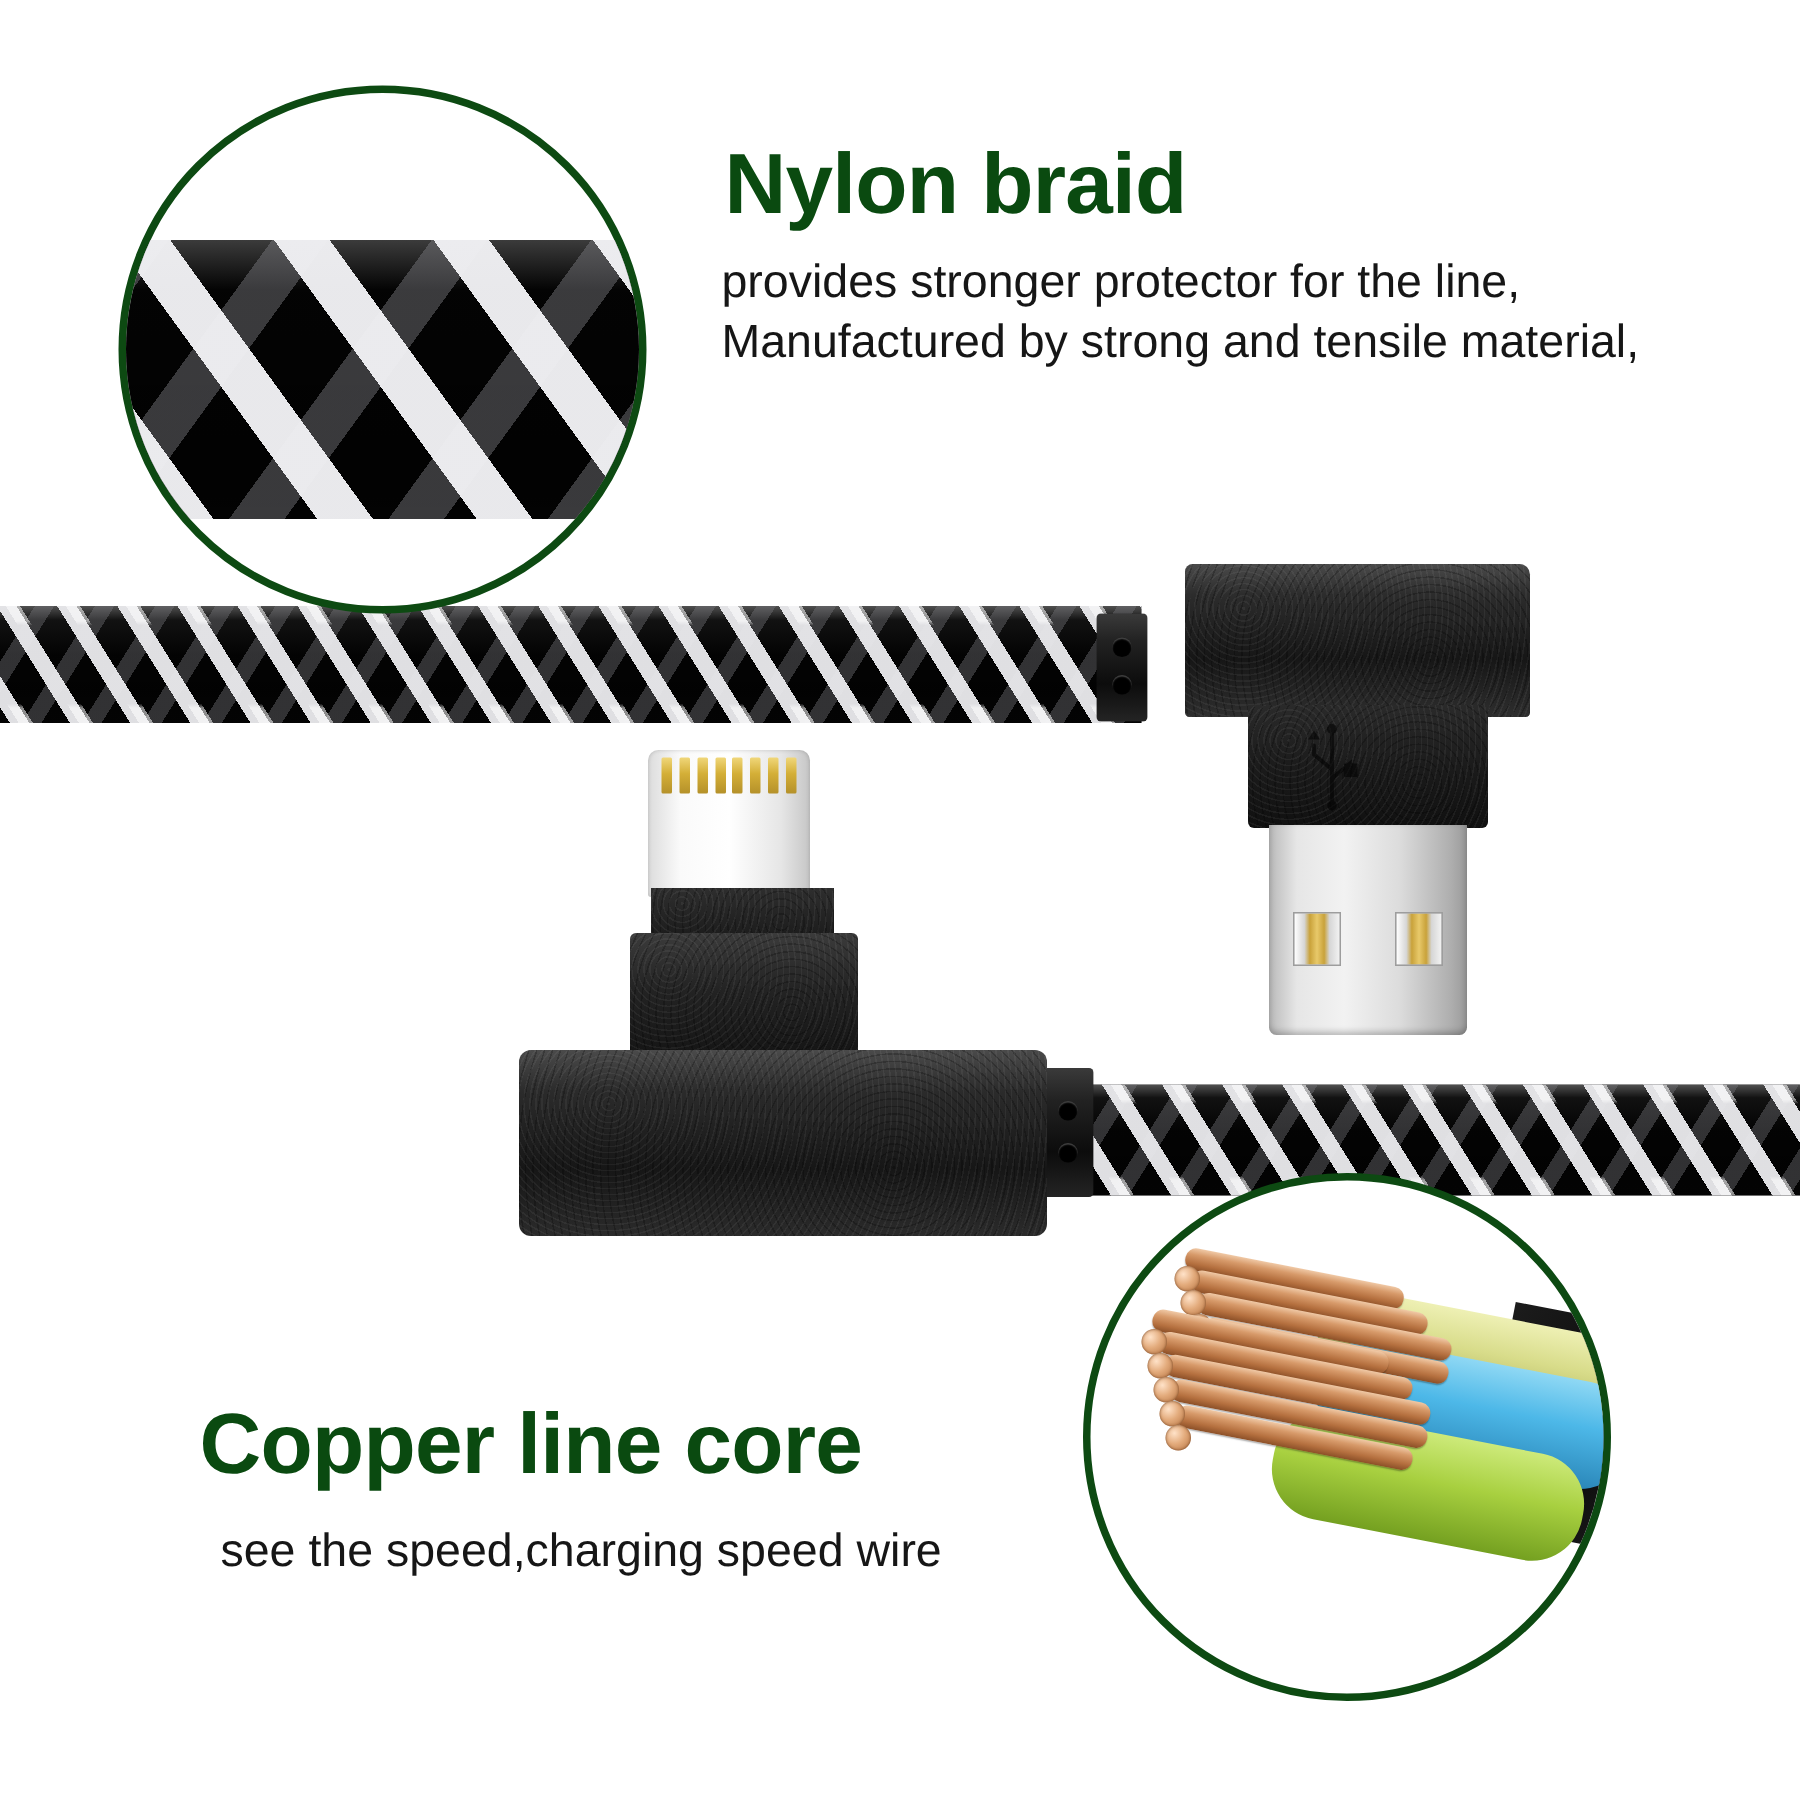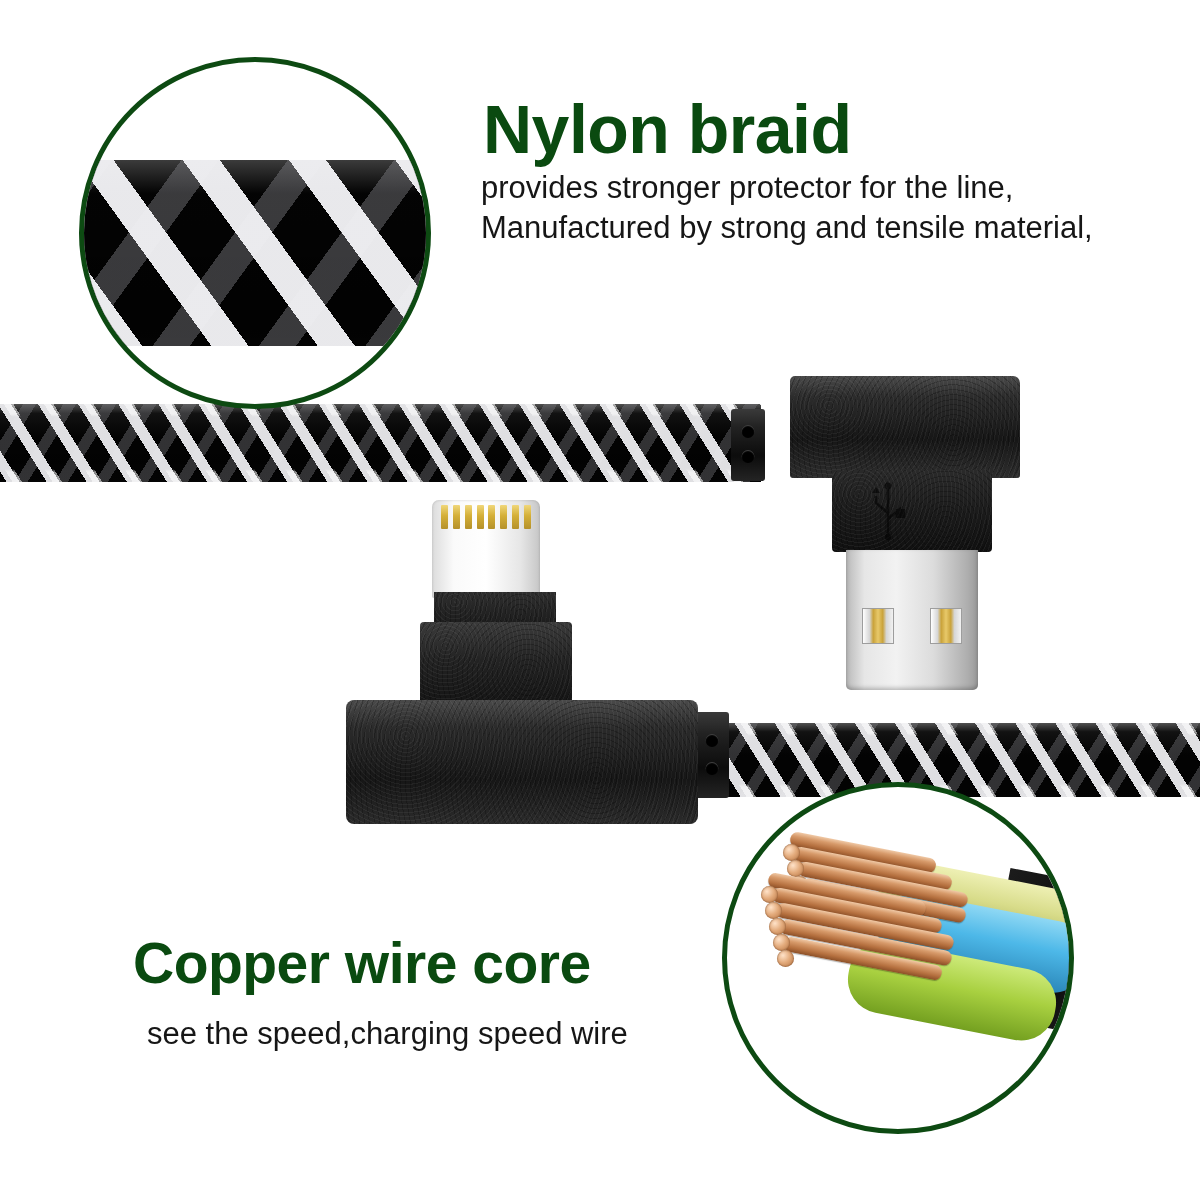--- a/index.html
+++ b/index.html
@@ -27,21 +27,21 @@
     white-space: nowrap;
     line-height: 1.0;
   }
   .bodytext {
     position: absolute;
     font-family: "Liberation Sans", sans-serif;
     color: #161616;
     line-height: 1.30;
     white-space: nowrap;
   }
-  #nylon-heading { left: 483px; top: 95px;  font-size: 68px; }
+  #nylon-heading { left: 483px; top: 95px;  font-size: 57px; }
   #nylon-body    { left: 481px; top: 168px; font-size: 31px; }
   #copper-heading{ left: 133px; top: 935px; font-size: 57px; }
   #copper-body   { left: 217px; top: 1014px;font-size: 31px; text-align: left;}
   #copper-body .l2 { margin-left: -70px; display:block; }
 
   
   .cable {
     position: absolute;
     background-color: #050505;
     background-image:
@@ -358,19 +358,19 @@
     </div>
   </div>
 
   <div class="heading" id="nylon-heading">Nylon braid</div>
 
   <div class="bodytext" id="nylon-body">
     <div>provides stronger protector for the line,</div>
     <div>Manufactured by strong and tensile material,</div>
   </div>
 
-  <div class="heading" id="copper-heading">Copper wire core</div>
+  <div class="heading" id="copper-heading">Copper line core</div>
 
   <div class="bodytext" id="copper-body">
     <div class="l2">see the speed,charging speed wire</div>
   </div>
 
 </div>
 
 </body></html>

